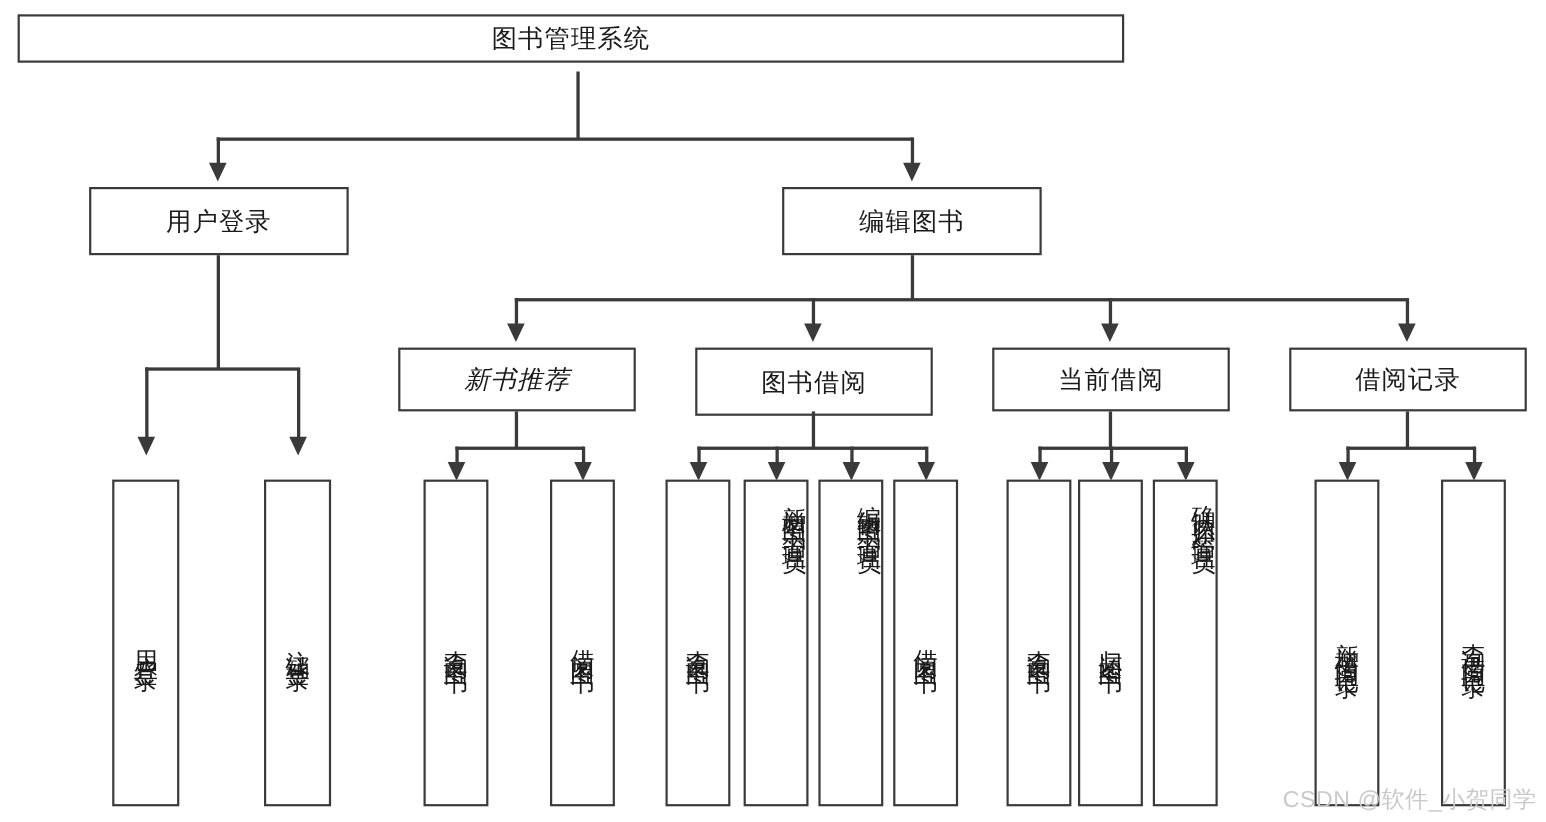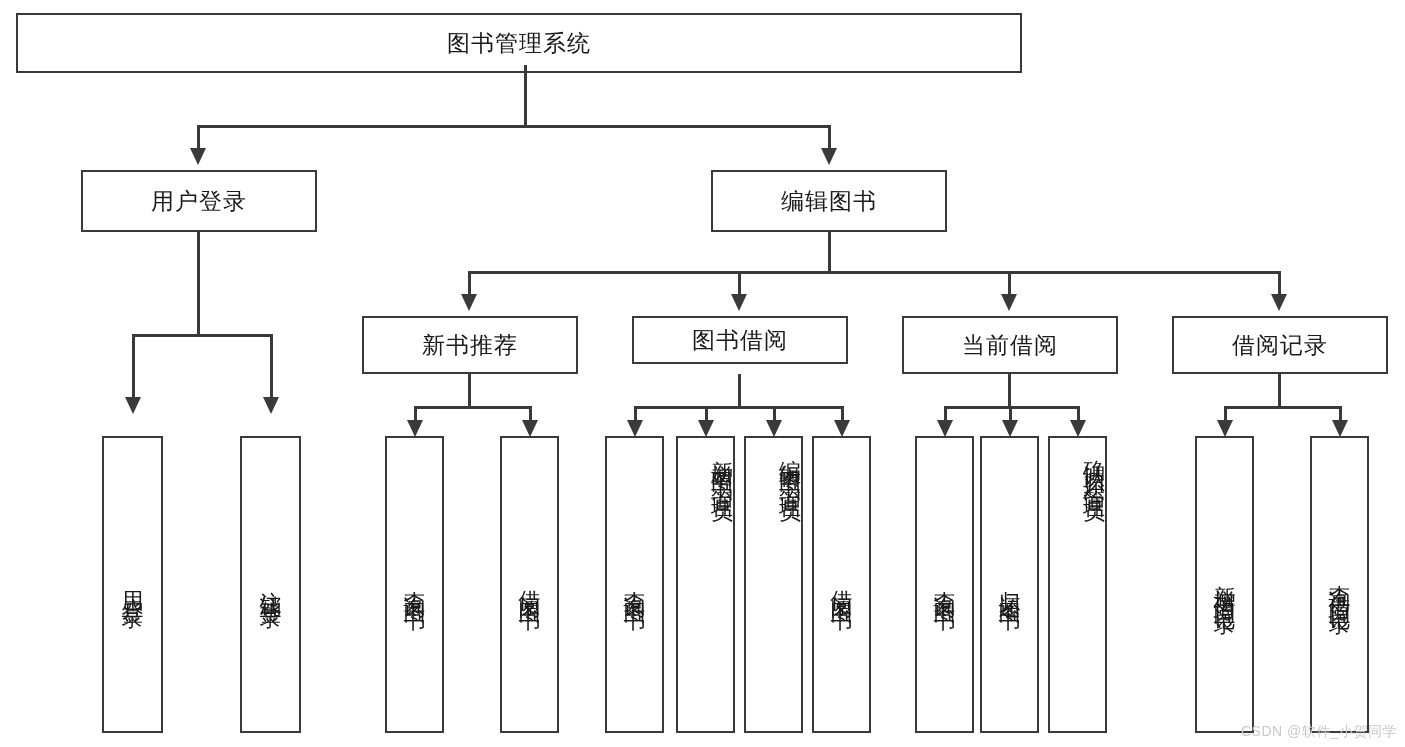--- a/index.html
+++ b/index.html
@@ -58,32 +58,32 @@
     width: 0;
     height: 0;
     border-left: 8px solid transparent;
     border-right: 8px solid transparent;
     border-top: 17px solid #3a3a3a;
   }
   .watermark {
     position: absolute;
     right: 8px;
     bottom: 6px;
-    font-size: 14px;
+    font-size: 21px;
     color: #c9c9c9;
     white-space: nowrap;
     letter-spacing: 0.5px;
   }
 </style>
 </head>
 <body>
 
 <div id="canvas">
 
-  <div class="node horizontal" style="left:16px; top:13px; width:1006px; height:60px;">图书管理系统</div>
+  <div class="node horizontal" style="left:16px; top:13px; width:1006px; height:44px;">图书管理系统</div>
 
   <div class="conn v" style="left:524px; top:65px; height:61px;"></div>
 
   <div class="conn h" style="left:197px; top:125px; width:633px;"></div>
 
   <div class="conn v" style="left:197px; top:125px; height:24px;"></div>
   <div class="arrow" style="left:190px; top:148px;"></div>
   <div class="conn v" style="left:828px; top:125px; height:24px;"></div>
   <div class="arrow" style="left:821px; top:148px;"></div>
 
@@ -109,23 +109,23 @@
 
   <div class="conn v" style="left:738px; top:271px; height:24px;"></div>
   <div class="arrow" style="left:731px; top:294px;"></div>
 
   <div class="conn v" style="left:1008px; top:271px; height:24px;"></div>
   <div class="arrow" style="left:1001px; top:294px;"></div>
 
   <div class="conn v" style="left:1278px; top:271px; height:24px;"></div>
   <div class="arrow" style="left:1271px; top:294px;"></div>
 
-  <div class="node horizontal" style="left:362px; top:316px; width:216px; height:58px;">新书推荐</div>
+  <div class="node horizontal" style="left:362px; top:316px; width:216px; height:58px;font-style:italic;">新书推荐</div>
 
-  <div class="node horizontal" style="left:632px; top:316px; width:216px; height:48px;">图书借阅</div>
+  <div class="node horizontal" style="left:632px; top:316px; width:216px; height:62px;">图书借阅</div>
 
   <div class="node horizontal" style="left:1172px; top:316px; width:216px; height:58px;">借阅记录</div>
 
   <div class="node horizontal" style="left:902px; top:316px; width:216px; height:58px;">当前借阅</div>
 
   <div class="conn v" style="left:468px; top:374px; height:34px;"></div>
   <div class="conn h" style="left:414px; top:406px; width:117px;"></div>
   <div class="conn v" style="left:414px; top:406px; height:16px;"></div>
   <div class="arrow" style="left:407px; top:420px;"></div>
   <div class="conn v" style="left:529px; top:406px; height:16px;"></div>

